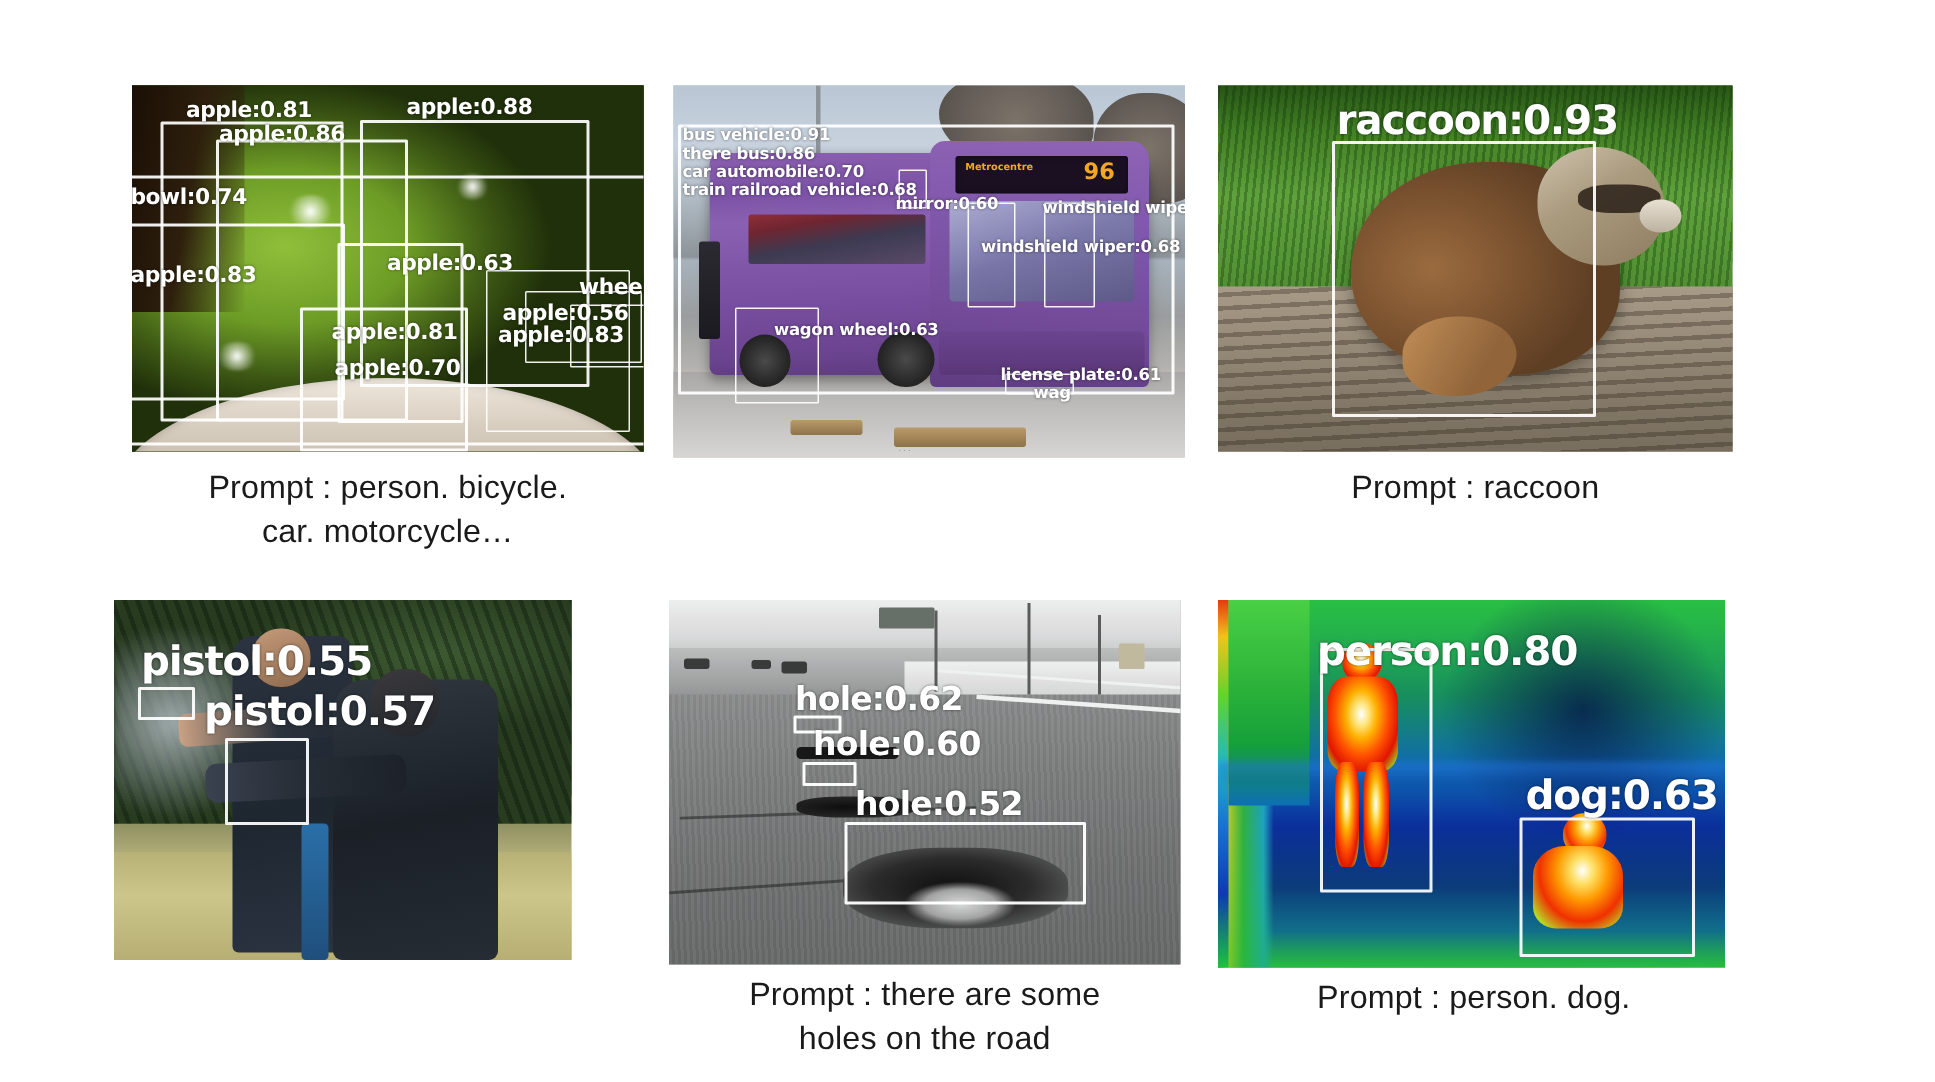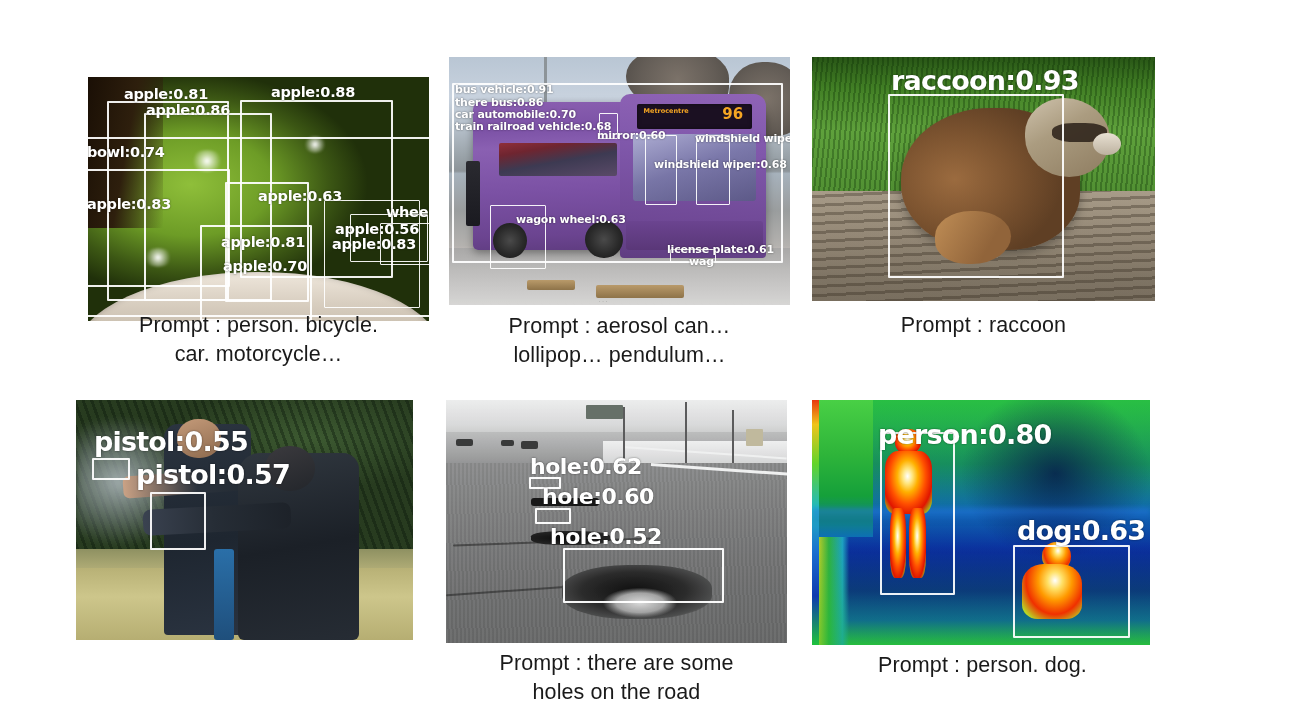--- a/index.html
+++ b/index.html
@@ -63,21 +63,20 @@
   
   
   .apples{
     background:
       radial-gradient(ellipse 52% 46% at 30% 44%, #8fbf3a 0%, #6d9c26 46%, #3c5714 78%, #20300a 100%),
       radial-gradient(ellipse 40% 40% at 66% 36%, #9ccb45 0%, #74a52b 50%, #3e5a16 85%, transparent 100%),
       radial-gradient(ellipse 34% 30% at 14% 76%, #93c23e 0%, #5e8a21 60%, #2c3f10 100%),
       radial-gradient(ellipse 30% 26% at 52% 90%, #a2cf4c 0%, #6d9c28 58%, #2e430f 100%),
       radial-gradient(ellipse 26% 24% at 86% 80%, #7fae33 0%, #4f7219 62%, #26360d 100%),
       linear-gradient(160deg,#1d1408 0%, #2a1c0c 26%, #120d06 60%, #0b0803 100%);
-    margin-top: 20px;
   }
   .apples .bowlrim{
     position:absolute; left:-4%; bottom:-14%; width:108%; height:34%;
     border-radius:50%/100% 100% 0 0;
     background:linear-gradient(180deg,#efe7dc 0%, #d8cec0 38%, #b9ad9b 100%);
     box-shadow:0 -2px 7px rgba(0,0,0,.35) inset;
   }
   .apples .spec{
     position:absolute; border-radius:50%;
     background:radial-gradient(circle,#ffffff 0%, rgba(255,255,255,.55) 30%, transparent 70%);
@@ -466,43 +465,41 @@
       <span class="lab sm" style="left:6px;top:40px;">there bus:0.86</span>
       <span class="lab sm" style="left:6px;top:52px;">car automobile:0.70</span>
       <span class="lab sm" style="left:6px;top:64px;">train railroad vehicle:0.68</span>
       <span class="lab sm" style="left:148px;top:73px;">mirror:0.60</span>
       <span class="lab sm" style="left:246px;top:76px;">windshield wiper</span>
       <span class="lab sm" style="left:205px;top:102px;">windshield wiper:0.68</span>
       <span class="lab sm" style="left:43px;top:157px;padding-left:24px;">wagon wheel:0.63</span>
       <span class="lab sm" style="left:218px;top:187px;">license plate:0.61</span>
       <span class="lab sm" style="left:240px;top:199px;">wag</span>
     </div>
-    <div class="caption" style="left:-24px;top:255px;width:389px;">Prompt : aerosol can…
-lollipop… pendulum…</div>
   </div>
 
   <div class="cell" style="left:812px;top:57px;width:343px;height:312px;">
     <div class="panel raccoon" style="left:0;top:0;width:343px;height:244px;">
       <div class="scene">
         <div class="grass"></div>
         <div class="log"></div>
         <div class="animal"></div>
         <div class="tail"></div>
         <div class="head"></div>
         <div class="mask"></div>
         <div class="snout"></div>
       </div>
       <div class="box" style="left:76px;top:37px;width:176px;height:184px;"></div>
       <span class="lab xl" style="left:79px;top:10px;">raccoon:0.93</span>
     </div>
     <div class="caption" style="left:-20px;top:254px;width:383px;">Prompt : raccoon</div>
   </div>
 
   <div class="cell" style="left:76px;top:400px;width:337px;height:240px;">
-    <div class="panel pistol" style="left:0;top:0;width:337px;height:240px;">
+    <div class="panel pistol" style="left:0;top:0;width:305px;height:240px;">
       <div class="scene">
         <div class="foliage"></div>
         <div class="ground"></div>
         <div class="smoke"></div>
         <div class="shooterA"></div>
         <div class="headA"></div>
         <div class="arm"></div>
         <div class="shooterB"></div>
         <div class="headB"></div>
         <div class="armB"></div>
@@ -536,21 +533,21 @@
         <div class="crack" style="left:0;top:78%;width:36%;transform:rotate(-4deg);"></div>
         <div class="hole1"></div>
         <div class="hole2"></div>
         <div class="hole3"></div>
       </div>
       <div class="box" style="left:83px;top:77px;width:32px;height:12px;"></div>
       <div class="box" style="left:89px;top:108px;width:36px;height:16px;"></div>
       <div class="box" style="left:117px;top:148px;width:161px;height:55px;"></div>
       <span class="lab lg" style="left:84px;top:56px;">hole:0.62</span>
       <span class="lab lg" style="left:96px;top:86px;">hole:0.60</span>
-      <span class="lab lg" style="left:104px;top:126px;">hole:0.52</span>
+      <span class="lab lg" style="left:124px;top:126px;">hole:0.52</span>
     </div>
     <div class="caption" style="left:-22px;top:249px;width:385px;">Prompt : there are some
 holes on the road</div>
   </div>
 
   <div class="cell" style="left:812px;top:400px;width:338px;height:245px;">
     <div class="panel thermal" style="left:0;top:0;width:338px;height:245px;">
       <div class="scene">
         <div class="bgwash"></div>
         <div class="leftbar"></div>

